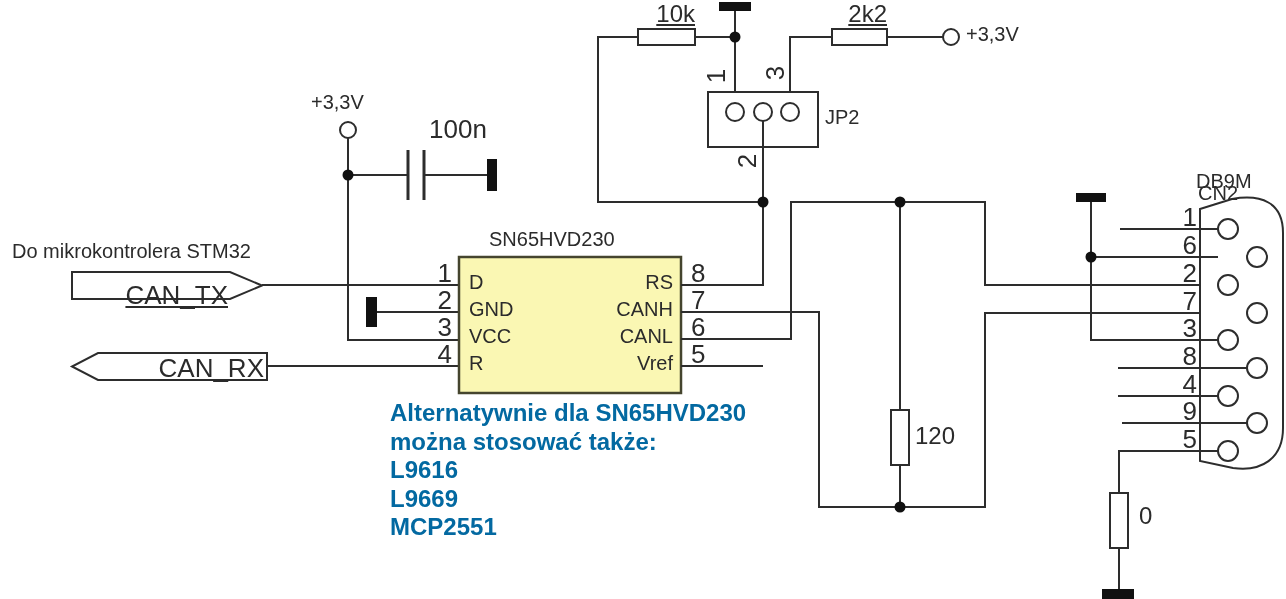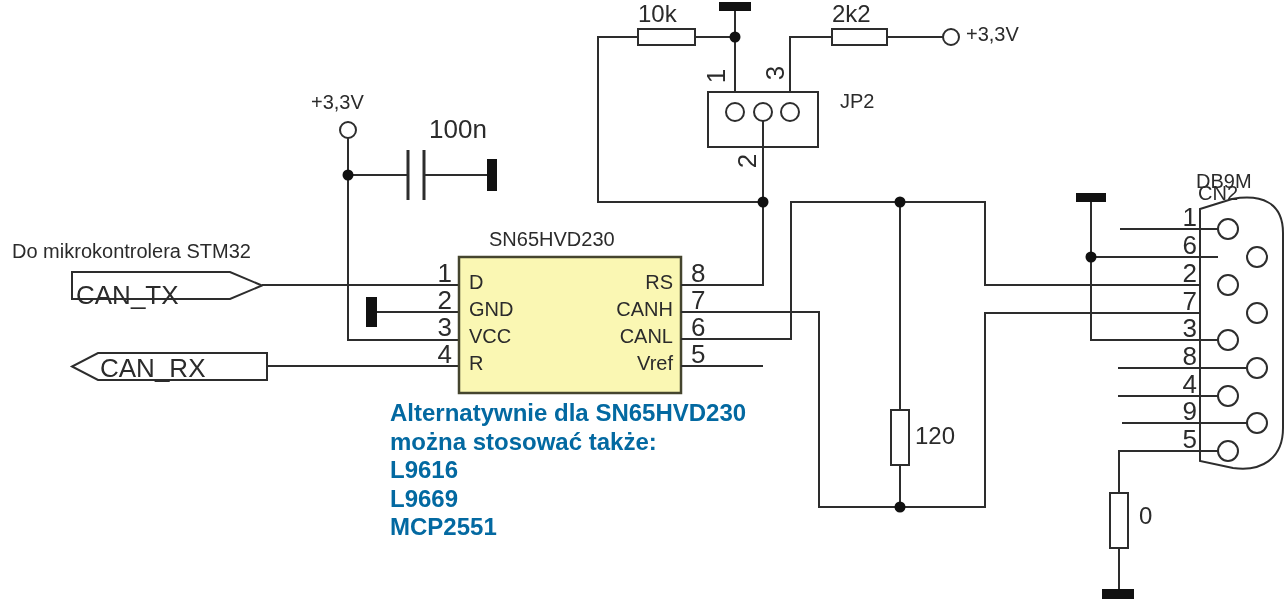--- a/index.html
+++ b/index.html
@@ -5,21 +5,21 @@
   html,body{margin:0;padding:0;background:#fff;}
   #stage{
     position:relative;width:1286px;height:599px;background:#ffffff;
     font-family:"Liberation Sans", sans-serif;color:#2b2b2b;overflow:hidden;
   }
   #wires{position:absolute;left:0;top:0;z-index:1;}
   .lbl{position:absolute;z-index:2;white-space:nowrap;line-height:1.05;}
   .f27{font-size:20px;}
   .f26{font-size:26px;}
   .f24{font-size:24px;}
-  .center{text-align:left;}
+  .center{text-align:right;text-decoration:underline;}
   .right{text-align:right;}
   .rot{
     width:24px;height:24px;display:flex;align-items:center;justify-content:center;
     transform:rotate(-90deg);transform-origin:center;font-size:26px;
   }
   .note{
     position:absolute;left:390px;top:399px;z-index:2;
     color:#0369a1;font-weight:bold;font-size:24px;line-height:28.6px;white-space:nowrap;
   }
 </style>
@@ -115,21 +115,21 @@
   <div class="lbl f27" style="left:311px;top:92px;">+3,3V</div>
   <div class="lbl f26" style="left:389px;top:116px;margin-left:40px;">100n</div>
 
   <div class="lbl f24 center" style="left:638px;top:1px;width:57px;">10k</div>
   <div class="lbl f24 center" style="left:832px;top:1px;width:55px;">2k2</div>
   <div class="lbl f27" style="left:966px;top:24px;">+3,3V</div>
 
   <div class="lbl rot" style="left:705px;top:64px;">1</div>
   <div class="lbl rot" style="left:736px;top:149px;">2</div>
   <div class="lbl rot" style="left:764px;top:61px;">3</div>
-  <div class="lbl f27" style="left:825px;top:91px;margin-left:15px;">JP2</div>
+  <div class="lbl f27" style="left:825px;top:107px;">JP2</div>
 
   <div class="lbl f27" style="left:458px;top:229px;margin-left:31px;">SN65HVD230</div>
 
   <div class="lbl f26 right" style="left:418px;top:260px;width:34px;">1</div>
   <div class="lbl f26 right" style="left:418px;top:287px;width:34px;">2</div>
   <div class="lbl f26 right" style="left:418px;top:314px;width:34px;">3</div>
   <div class="lbl f26 right" style="left:418px;top:341px;width:34px;">4</div>
 
   <div class="lbl f27" style="left:469px;top:272px;">D</div>
   <div class="lbl f27" style="left:469px;top:299px;">GND</div>

